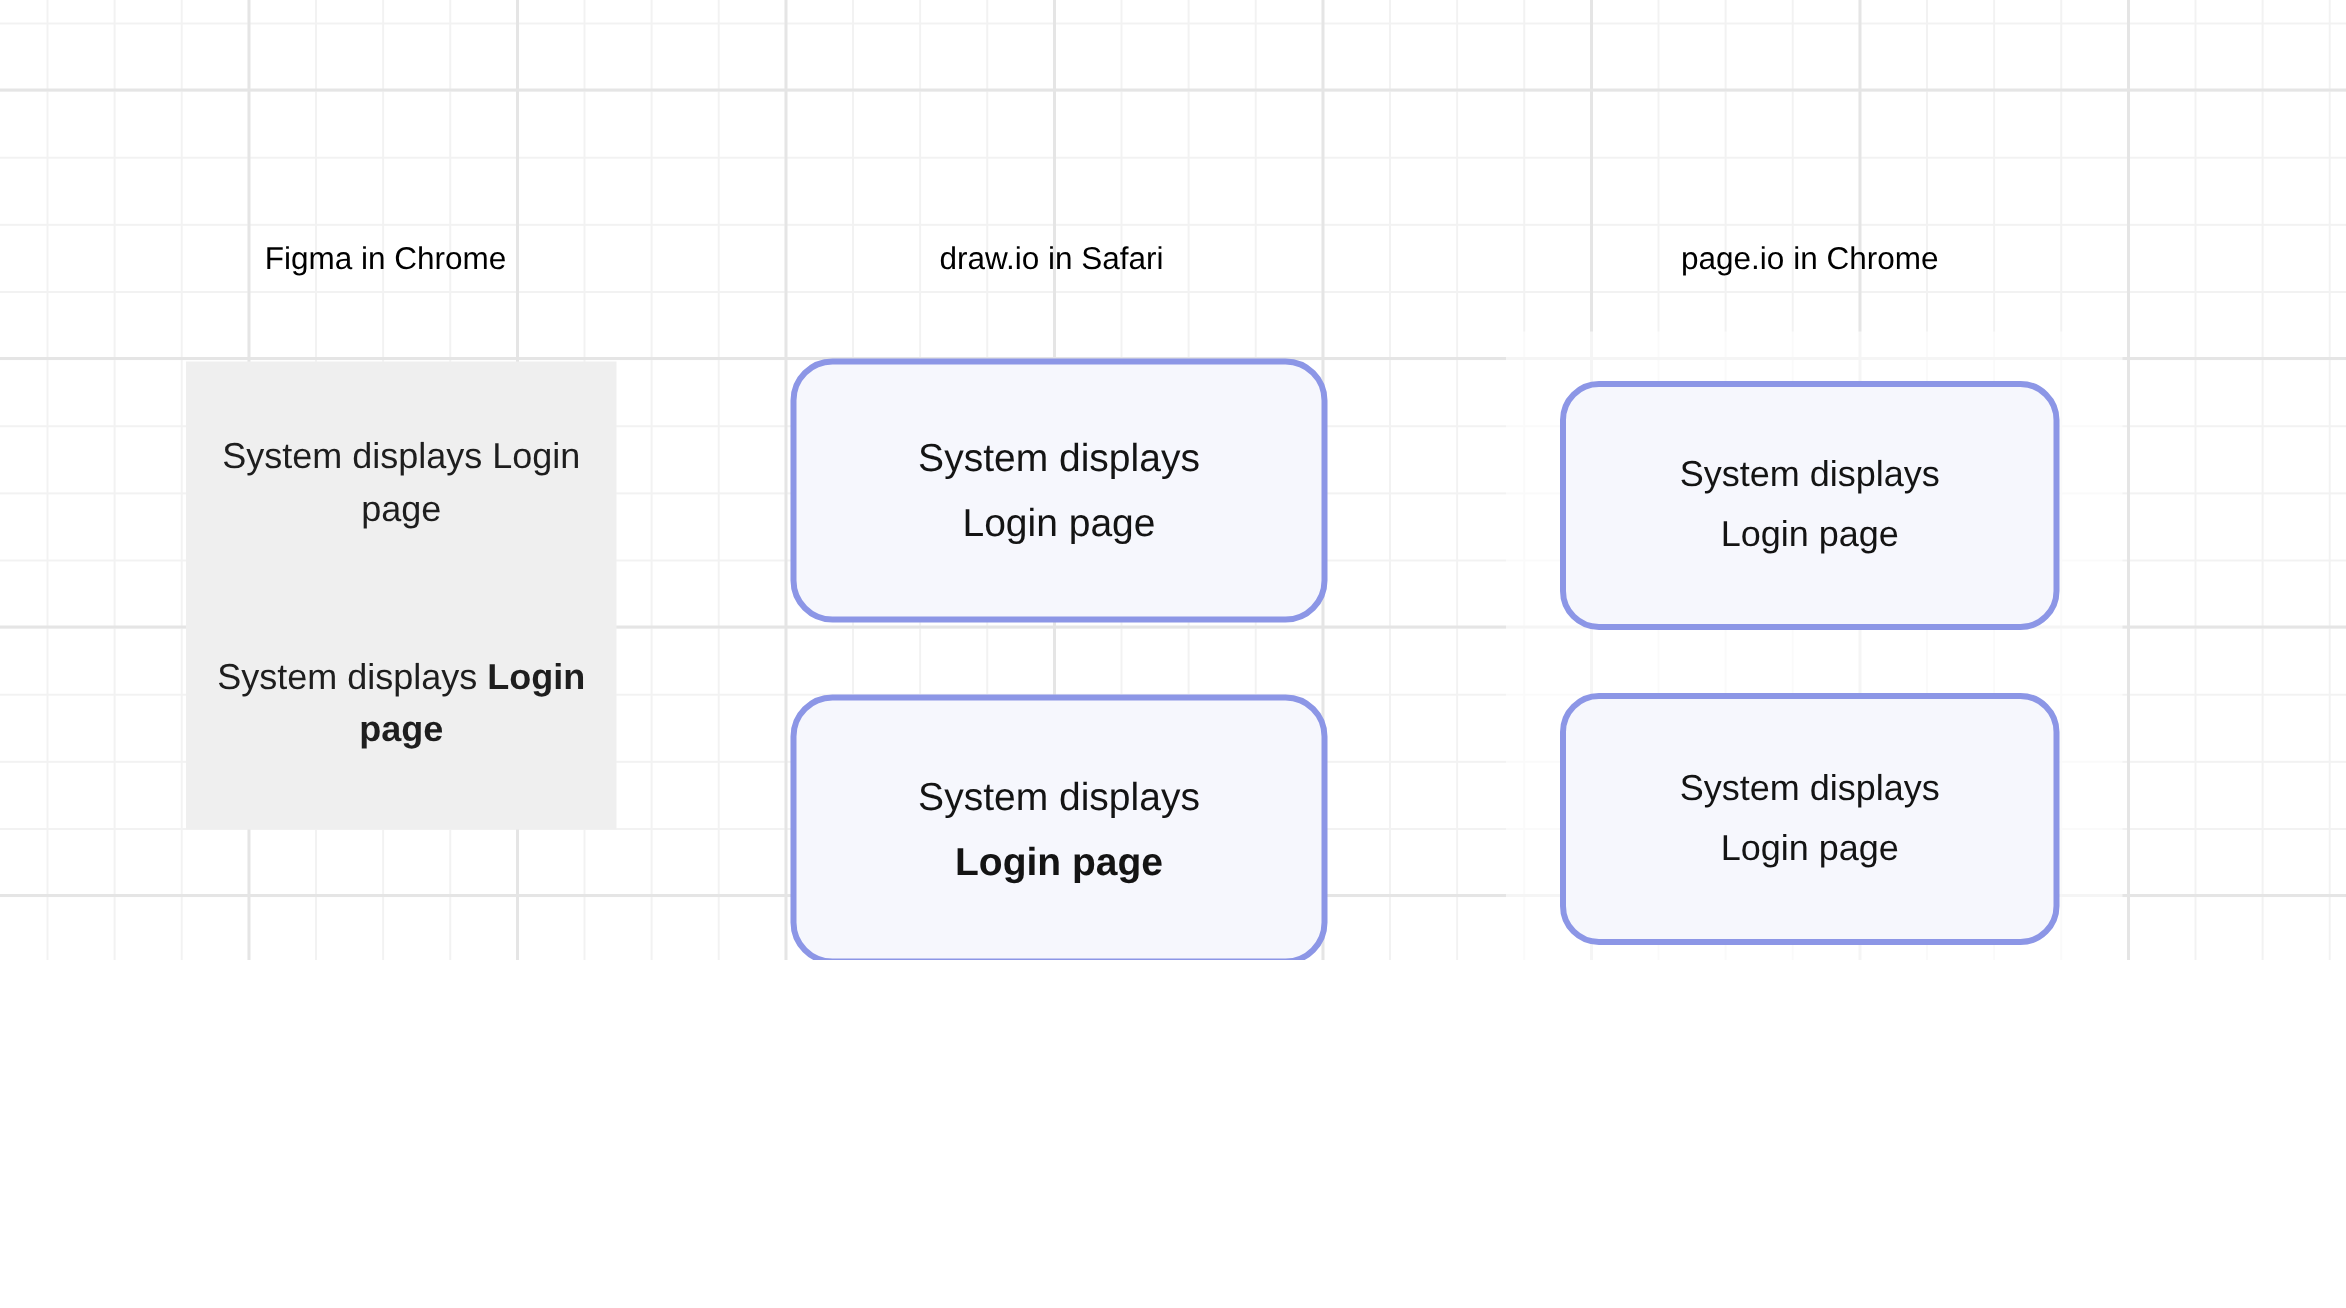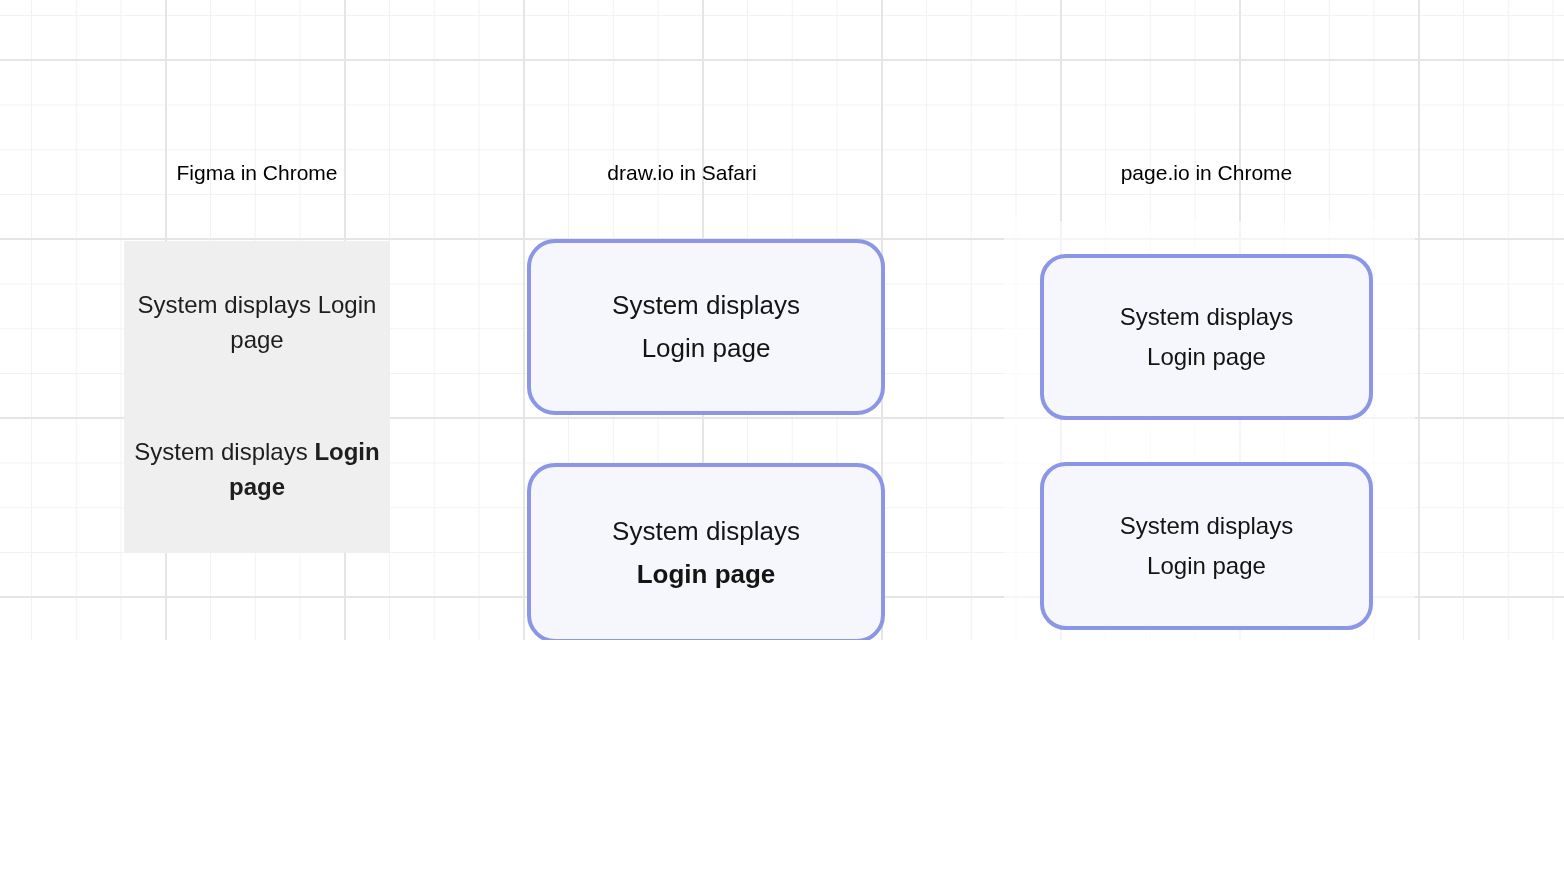--- a/index.html
+++ b/index.html
@@ -16,27 +16,28 @@
     background-size:179px 179px,179px 179px,44.75px 44.75px,44.75px 44.75px;
     background-position:165px 59px,165px 59px,31px 15px,31px 15px;
   }
 
   .col-header{
     position:absolute;top:160px;height:26px;
     text-align:center;font-size:21px;font-weight:400;color:#000;
     line-height:26px;white-space:nowrap;
   }
   #header-figma{left:124px;width:266px;}
-  #header-safari{left:503px;width:358px;}
+  #header-safari{left:522px;width:358px;}
   #header-chrome{left:1040px;width:333px;}
 
   
   .figma-frame{
     position:absolute;left:124px;top:241px;width:266px;height:312px;
     background:var(--figma-block-bg,#efefef);
+    padding-left:21px;
   }
   .figma-text{
     position:absolute;left:0;right:0;text-align:center;
     font-size:24px;line-height:35px;color:var(--figma-text,#1e1e1e);
   }
   #figma-block-1{top:46px;}
   #figma-block-2{top:193px;}
 
   
   .node{

